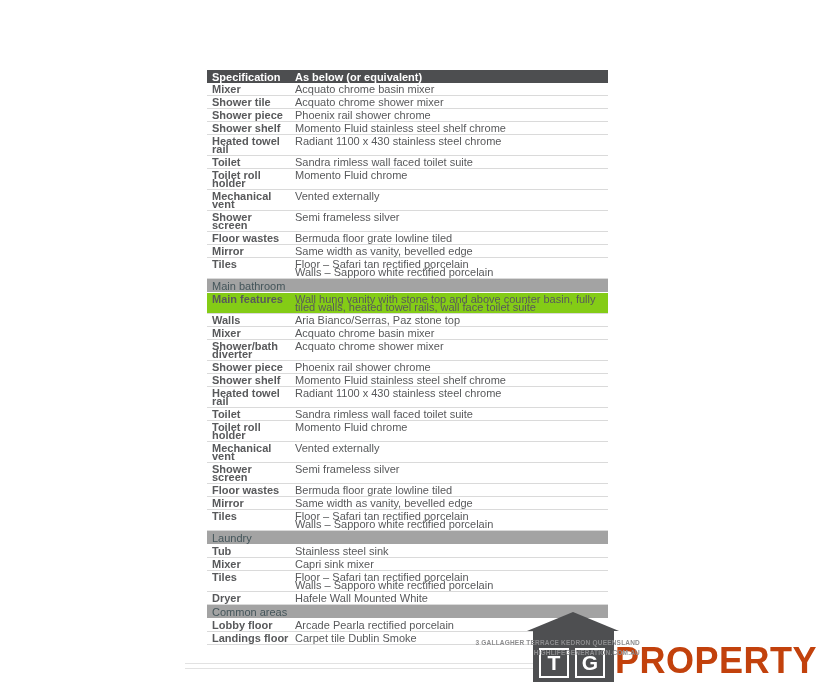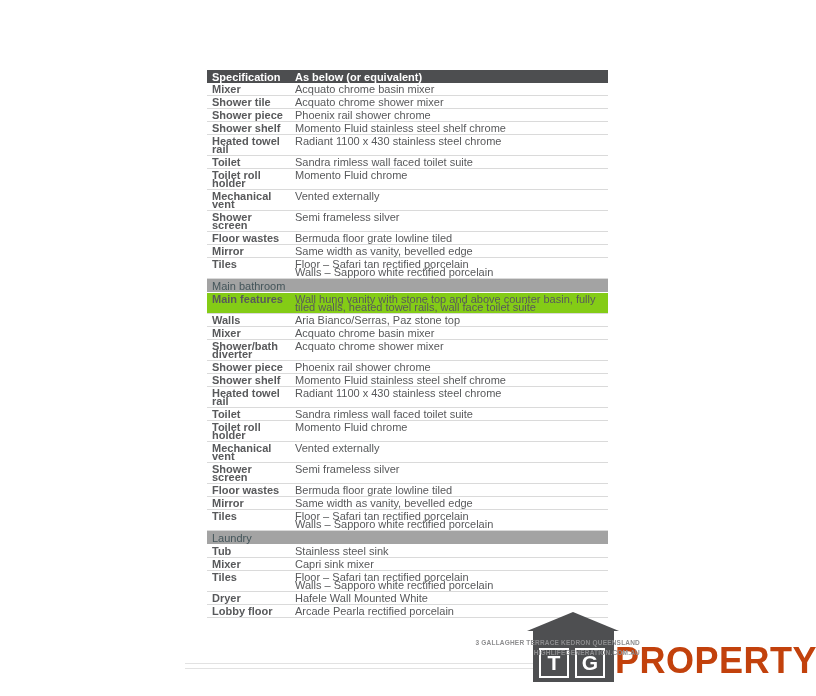--- a/index.html
+++ b/index.html
@@ -222,23 +222,28 @@
         </div>
         <div class="spec-row">
           <div class="c1">Tiles</div>
           <div class="c2">Floor – Safari tan rectified porcelain
 Walls – Sapporo white rectified porcelain</div>
         </div>
         <div class="spec-row">
           <div class="c1">Dryer</div>
           <div class="c2">Hafele Wall Mounted White</div>
         </div>
+        <div class="section-row">Common areas</div>
         <div class="spec-row">
           <div class="c1">Lobby floor</div>
           <div class="c2">Arcade Pearla rectified porcelain</div>
+        </div>
+        <div class="spec-row">
+          <div class="c1">Landings floor</div>
+          <div class="c2">Carpet tile Dublin Smoke</div>
         </div>
       </div>
   </div>
 
   <div class="footer-rule"></div>
 
   <div class="footer-address">
     <div>3 GALLAGHER TERRACE KEDRON QUEENSLAND</div>
     <div>HIGHLIFEGENERATION.COM.AU</div>
   </div>

